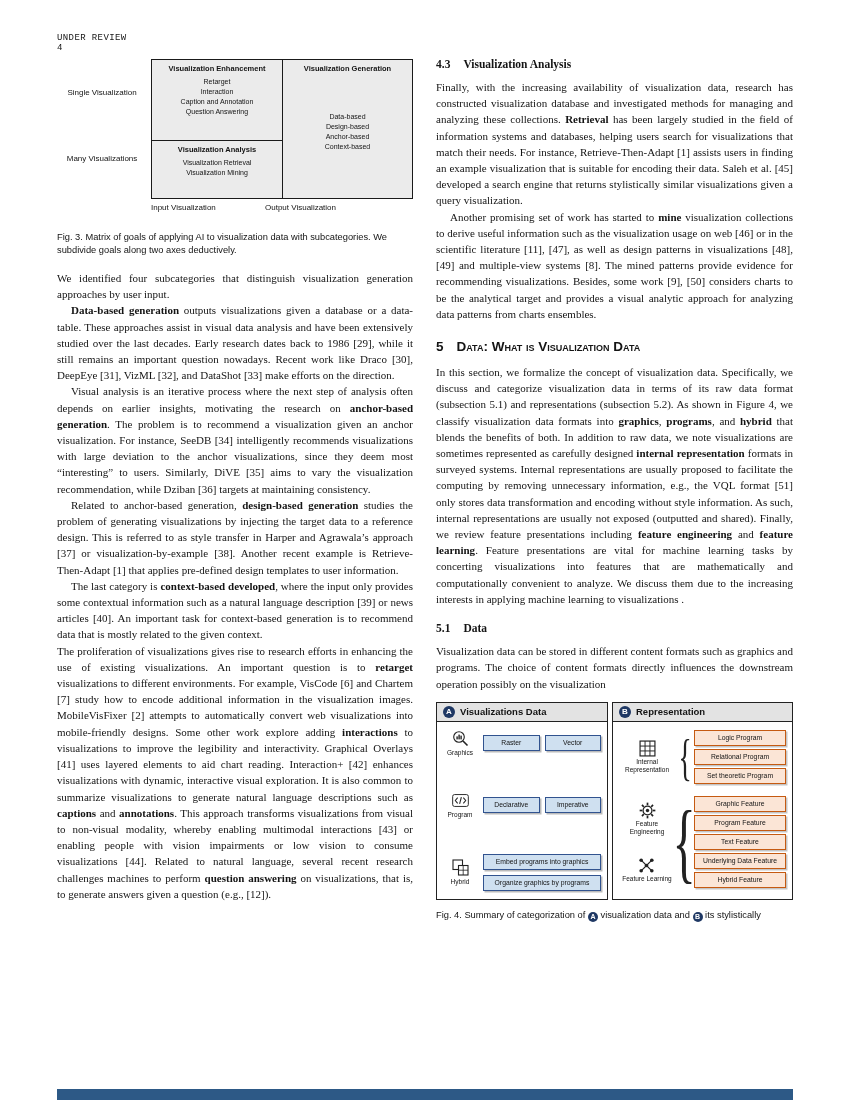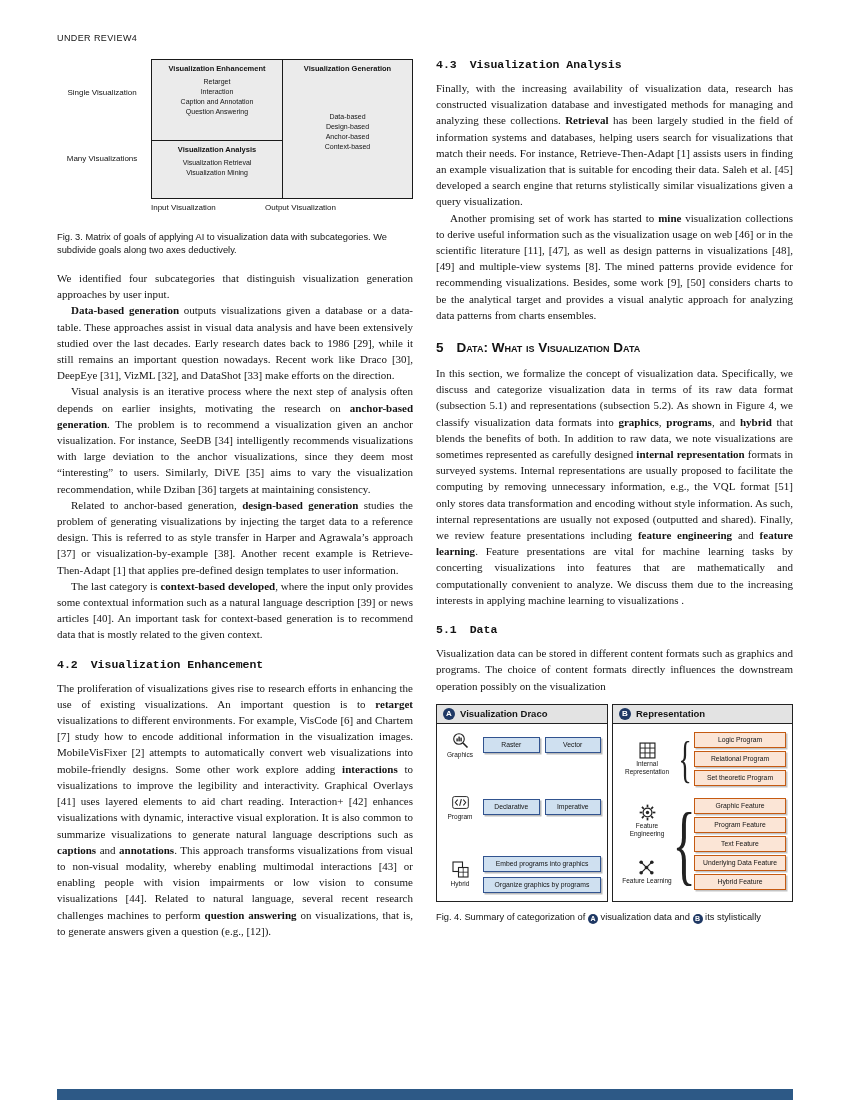--- a/index.html
+++ b/index.html
@@ -1,31 +1,31 @@
 <!DOCTYPE html>
 <html lang="en"><head>
 <meta charset="utf-8">
 <style>
   html,body { margin:0; padding:0; }
   body { width:850px; height:1100px; background:#ffffff; position:relative;
          font-family:"Liberation Serif", serif; color:#141414; overflow:hidden; }
   .bold { font-weight:bold; }
 
   .pg-header { position:absolute; top:33px; left:57px; width:736px; display:flex;
-               justify-content:flex-start; font-family:Liberation Sans, sans-serif;
-               font-size:9px; letter-spacing:0.4px; }
+               justify-content:flex-end; font-family:Liberation Mono, monospace;
+               font-size:9px; letter-spacing:0.4px;flex-direction:column; }
 
   .col { position:absolute; top:56px; }
   .col-left  { left:57px;  width:356px; }
   .col-right { left:436px; width:357px; }
 
   p.body { margin:0; font-size:11px; line-height:16.2px; text-align:justify; hyphens:auto; }
   p.indent { text-indent:14px; }
 
-  h3.subsec { font-family:Liberation Mono, monospace; font-size:11.5px; font-weight:bold;
+  h3.subsec { font-family:Liberation Serif, serif; font-size:11.5px; font-weight:bold;
               margin:15px 0 9px 0; }
   h3.subsec.first { margin-top:2px; }
   h2.sec { font-family:"Liberation Sans", sans-serif; font-size:13.5px; font-weight:bold;
            font-variant:small-caps; margin:17px 0 10px 0; }
   .secnum { margin-right:13px; }
 
   figure { margin:0; }
   .caption { font-family:"Liberation Sans", sans-serif; font-size:9.3px; line-height:12.5px;
              color:#141414; text-align:left; }
 
@@ -141,23 +141,20 @@
     </div>
     <figcaption class="caption">Fig. 3. Matrix of goals of applying AI to visualization data with subcategories. We subdivide goals along two axes deductively.</figcaption>
   </figure>
 
   <p class="body"><span>We identified four subcategories that distinguish visualization generation approaches by user input.</span></p>
   <p class="body indent"><span class="bold">Data-based generation</span><span> outputs visualizations given a database or a data-table. These approaches assist in visual data analysis and have been extensively studied over the last decades. Early research dates back to 1986 [29], while it still remains an important question nowadays. Recent work like Draco [30], DeepEye [31], VizML [32], and DataShot [33] make efforts on the direction.</span></p>
   <p class="body indent"><span>Visual analysis is an iterative process where the next step of analysis often depends on earlier insights, motivating the research on </span><span class="bold">anchor-based generation</span><span>. The problem is to recommend a visualization given an anchor visualization. For instance, SeeDB [34] intelligently recommends visualizations with large deviation to the anchor visualizations, since they deem most “interesting” to users. Similarly, DiVE [35] aims to vary the visualization recommendation, while Dziban [36] targets at maintaining consistency.</span></p>
   <p class="body indent"><span>Related to anchor-based generation, </span><span class="bold">design-based generation</span><span> studies the problem of generating visualizations by injecting the target data to a reference design. This is referred to as style transfer in Harper and Agrawala’s approach [37] or visualization-by-example [38]. Another recent example is Retrieve-Then-Adapt [1] that applies pre-defined design templates to user information.</span></p>
   <p class="body indent"><span>The last category is </span><span class="bold">context-based developed</span><span>, where the input only provides some contextual information such as a natural language description [39] or news articles [40]. An important task for context-based generation is to recommend data that is mostly related to the given context.</span></p>
 
-  <h3 class="subsec">
-    <span class="secnum">4.2</span><span>Visualization Enhancement</span>
-  </h3>
 
   <p class="body"><span>The proliferation of visualizations gives rise to research efforts in enhancing the use of existing visualizations. An important question is to </span><span class="bold">retarget</span><span> visualizations to different environments. For example, VisCode [6] and Chartem [7] study how to encode additional information in the visualization images. MobileVisFixer [2] attempts to automatically convert web visualizations into mobile-friendly designs. Some other work explore adding </span><span class="bold">interactions</span><span> to visualizations to improve the legibility and interactivity. Graphical Overlays [41] uses layered elements to aid chart reading. Interaction+ [42] enhances visualizations with dynamic, interactive visual exploration. It is also common to summarize visualizations to generate natural language descriptions such as </span><span class="bold">captions</span><span> and </span><span class="bold">annotations</span><span>. This approach transforms visualizations from visual to non-visual modality, whereby enabling multimodal interactions [43] or enabling people with vision impairments or low vision to consume visualizations [44]. Related to natural language, several recent research challenges machines to perform </span><span class="bold">question answering</span><span> on visualizations, that is, to generate answers given a question (e.g., [12]).</span></p>
 </div>
 
 <div class="col col-right">
 
   <h3 class="subsec first">
     <span class="secnum">4.3</span><span>Visualization Analysis</span>
   </h3>
 
@@ -175,21 +172,21 @@
   </h3>
 
   <p class="body"><span>Visualization data can be stored in different content formats such as graphics and programs. The choice of content formats directly influences the downstream operation possibly on the visualization</span></p>
 
   <figure class="fig4">
     <div class="f4-panels">
 
       <div class="f4-panel f4-a">
         <div class="f4-header">
           <span class="badge">A</span>
-          <span>Visualization Draco</span>
+          <span>Visualizations Data</span>
         </div>
         <div class="f4-body-a">
           <div class="f4-row">
             <div class="f4-iconlab">
               <span class="f4-icon">
                 <svg viewBox="0 0 17 17">
                     <circle cx="7" cy="7" r="5.3" fill="none" stroke="#222" stroke-width="1.1"></circle>
                     <line x1="11" y1="11" x2="15.5" y2="15.5" stroke="#222" stroke-width="1.6"></line>
                     <rect x="4.4" y="6.4" width="1.4" height="3" fill="#222"></rect>
                     <rect x="6.4" y="4.6" width="1.4" height="4.8" fill="#222"></rect>

